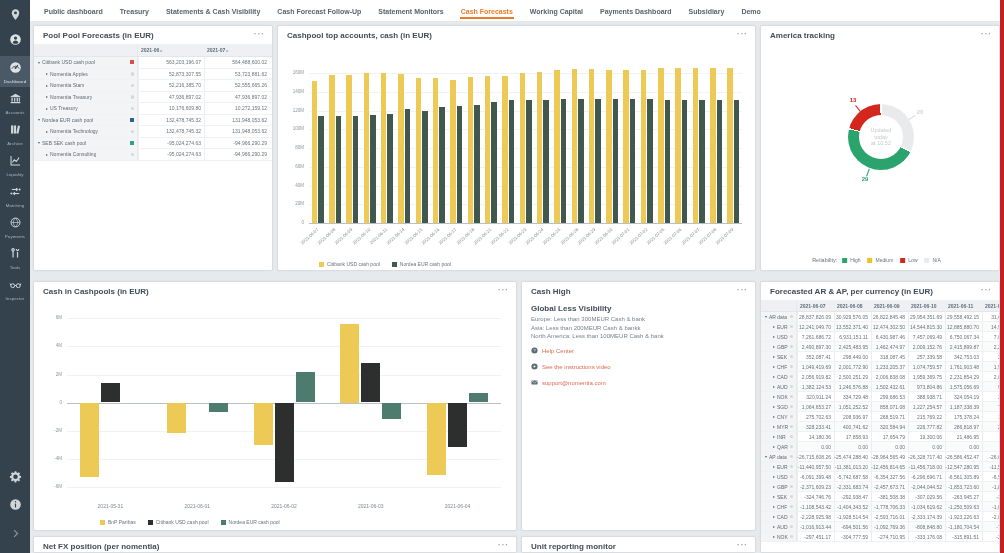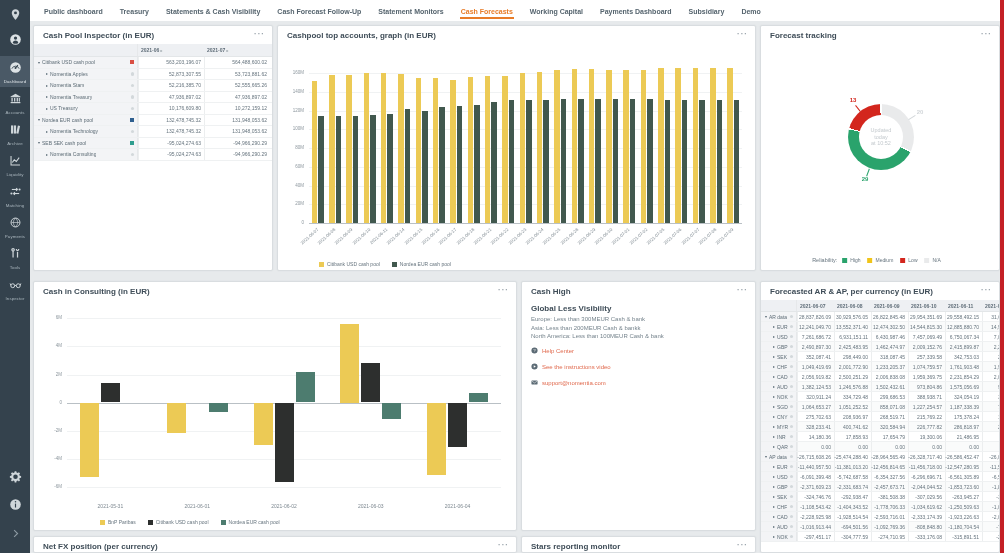--- a/index.html
+++ b/index.html
@@ -170,21 +170,21 @@
     <span class="nav-item">Statement Monitors</span>
     <span class="nav-item active">Cash Forecasts</span>
     <span class="nav-item">Working Capital</span>
     <span class="nav-item">Payments Dashboard</span>
     <span class="nav-item">Subsidiary</span>
     <span class="nav-item">Demo</span>
   </div>
 
 <div class="panel" id="p-pool">
   <div class="phead">
-      <span class="ptitle">Cash Pool Inspector (in EUR)</span>
+      <span class="ptitle">Pool Pool Forecasts (in EUR)</span>
       <span class="pmenu">···</span>
     </div>
   <div class="pbody pt" id="pool-table">
       <div class="trow thead">
         <div class="lcell" style="background: transparent;"></div>
         <div class="hcell v">2021-06<span style="color: rgb(138, 149, 157); font-size: 4px;"> ▸</span></div>
         <div class="hcell v">2021-07<span style="color: rgb(138, 149, 157); font-size: 4px;"> ▸</span></div>
       </div>
       <div class="trow">
         <div class="lcell" style="padding-left: 2px;">
@@ -265,21 +265,21 @@
           <span class="dot"></span>
         </div>
         <div class="vcell">-95,024,274.63</div>
         <div class="vcell">-94,966,290.29</div>
       </div>
     </div>
 </div>
 
 <div class="panel" id="p-graph">
   <div class="phead">
-      <span class="ptitle">Cashpool top accounts, graph (in EUR)</span>
+      <span class="ptitle">Cashpool top accounts, cash (in EUR)</span>
       <span class="pmenu">···</span>
     </div>
   <div class="chartbody" id="graph-chart">
       <div class="gline zero" style="left: 30px; top: 179px; width: 433px;"></div>
       <div class="ylab" style="left: 0px; top: 176px; width: 25px;">0</div>
       <div class="gline" style="left: 30px; top: 160.3px; width: 433px;"></div>
       <div class="ylab" style="left: 0px; top: 157.3px; width: 25px;">20M</div>
       <div class="gline" style="left: 30px; top: 141.6px; width: 433px;"></div>
       <div class="ylab" style="left: 0px; top: 138.6px; width: 25px;">40M</div>
       <div class="gline" style="left: 30px; top: 122.8px; width: 433px;"></div>
@@ -377,21 +377,21 @@
         <div class="litem">
           <span class="lswatch" style="background: rgb(65, 88, 78);"></span>
           <span>Nordea EUR cash pool</span>
         </div>
       </div>
     </div>
 </div>
 
 <div class="panel" id="p-balance">
   <div class="phead">
-      <span class="ptitle">Forecast tracking</span>
+      <span class="ptitle">America tracking</span>
       <span class="pmenu">···</span>
     </div>
   <div class="pbody" id="balance-body">
       <div id="donut" style="left: 87px; top: 60px; background: conic-gradient(rgb(255, 255, 255) 0deg, rgb(255, 255, 255) 1.25deg, rgb(233, 234, 235) 1.3deg, rgb(233, 234, 235) 114.9deg, rgb(255, 255, 255) 114.9deg, rgb(255, 255, 255) 117.4deg, rgb(42, 163, 108) 117.4deg, rgb(42, 163, 108) 283.3deg, rgb(255, 255, 255) 283.3deg, rgb(255, 255, 255) 285.8deg, rgb(211, 38, 29) 285.8deg, rgb(211, 38, 29) 358.8deg, rgb(255, 255, 255) 358.8deg, rgb(255, 255, 255) 361.3deg);">
         <div id="donut-hole">
           <div>Updated</div>
           <div>today</div>
           <div>at 10:52</div>
         </div>
       </div>
@@ -418,21 +418,21 @@
         <div class="litem" style="margin-right: 7px;">
           <span class="lswatch" style="background: rgb(233, 234, 235);"></span>
           <span>N/A</span>
         </div>
       </div>
     </div>
 </div>
 
 <div class="panel" id="p-cashpools">
   <div class="phead">
-      <span class="ptitle">Cash in Consulting (in EUR)</span>
+      <span class="ptitle">Cash in Cashpools (in EUR)</span>
       <span class="pmenu">···</span>
     </div>
   <div class="chartbody" id="cashpools-chart">
       <div class="gline" style="left: 32px; top: 18.4px; width: 434px;"></div>
       <div class="ylab" style="left: 0px; top: 15.4px; width: 27px;">6M</div>
       <div class="gline" style="left: 32px; top: 46.4px; width: 434px;"></div>
       <div class="ylab" style="left: 0px; top: 43.4px; width: 27px;">4M</div>
       <div class="gline" style="left: 32px; top: 74.5px; width: 434px;"></div>
       <div class="ylab" style="left: 0px; top: 71.5px; width: 27px;">2M</div>
       <div class="gline zero" style="left: 32px; top: 102.5px; width: 434px;"></div>
@@ -828,25 +828,25 @@
         <div class="vcell">-274,710.95</div>
         <div class="vcell">-333,176.08</div>
         <div class="vcell">-315,891.51</div>
         <div class="vcell">-281,693</div>
       </div>
     </div>
 </div>
 
 <div class="panel" id="p-netfx">
   <div class="phead">
-      <span class="ptitle">Net FX position (per currency)</span>
+      <span class="ptitle">Net FX position (per nomentia)</span>
       <span class="pmenu">···</span>
     </div>
 </div>
 
 <div class="panel" id="p-unit">
   <div class="phead">
-      <span class="ptitle">Stars reporting monitor</span>
+      <span class="ptitle">Unit reporting monitor</span>
       <span class="pmenu">···</span>
     </div>
 </div>
 
 <div id="red-stripe"></div>
 
 </body></html>

